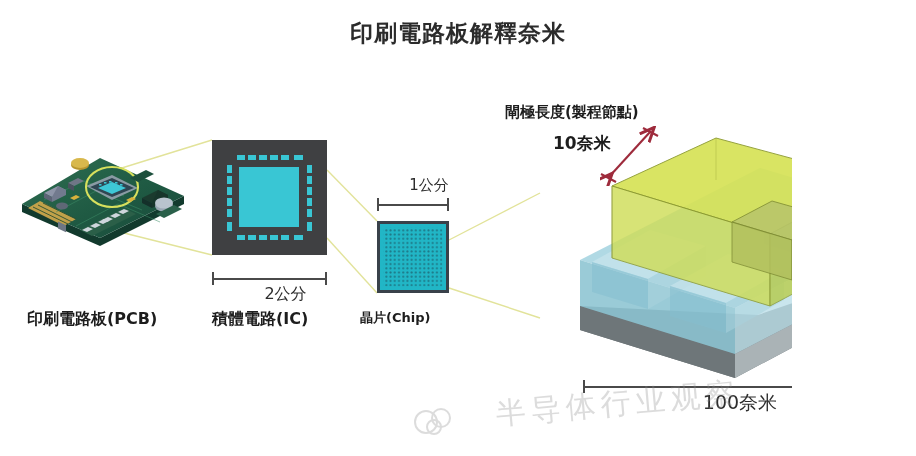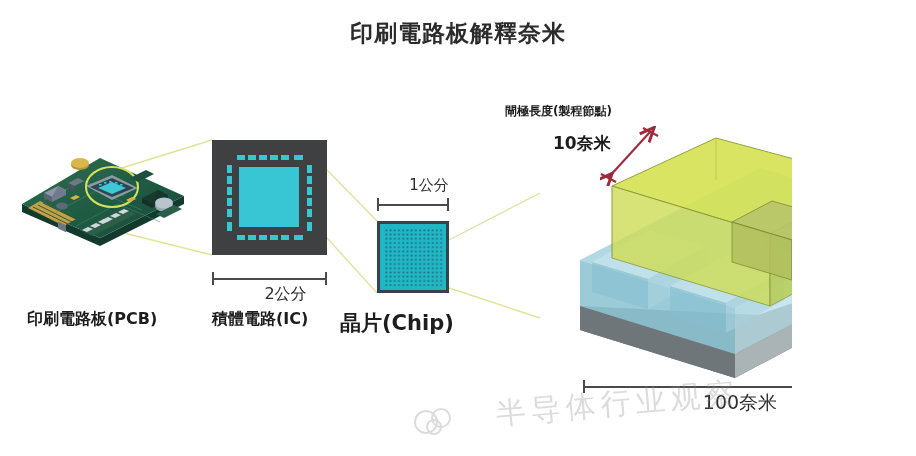--- a/index.html
+++ b/index.html
@@ -51,31 +51,31 @@
   .dim .txt{position:absolute;left:16px;width:100%;text-align:center;top:12px;
     font-weight:normal;color:#2d2d2d;}
 
   
   #links{position:absolute;left:0;top:0;width:916px;height:456px;pointer-events:none;}
 
   
   #transistor{position:absolute;left:520px;top:110px;width:396px;height:270px;}
 
   
-  .gate-label{position:absolute;left:505px;top:103px;font-size:12px;}
+  .gate-label{position:absolute;left:505px;top:103px;font-size:15px;}
   .gate-value{position:absolute;left:553px;top:132px;font-size:17px;}
 
   .nm100{position:absolute;left:583px;top:380px;width:282px;}
   .nm100 .txt{top:10px;font-size:19px;}
 
   .transistor-label{position:absolute;left:585px;top:419px;font-size:16px;}
 
   .pcb-label{position:absolute;left:27px;top:309px;font-size:16px;}
   .ic-label{position:absolute;left:212px;top:309px;font-size:16px;}
-  .chip-label{position:absolute;left:340px;top:309px;font-size:21px;}
+  .chip-label{position:absolute;left:360px;top:309px;font-size:13px;}
 
   
   #watermark{
     position:absolute;left:400px;top:392px;width:500px;height:52px;
     opacity:.30;pointer-events:none;
   }
   .wm-text{
     position:absolute;left:96px;top:2px;
     font-size:30px;color:#8d8d8d;letter-spacing:5px;
     font-family:"DejaVu Sans","Liberation Sans",sans-serif;

